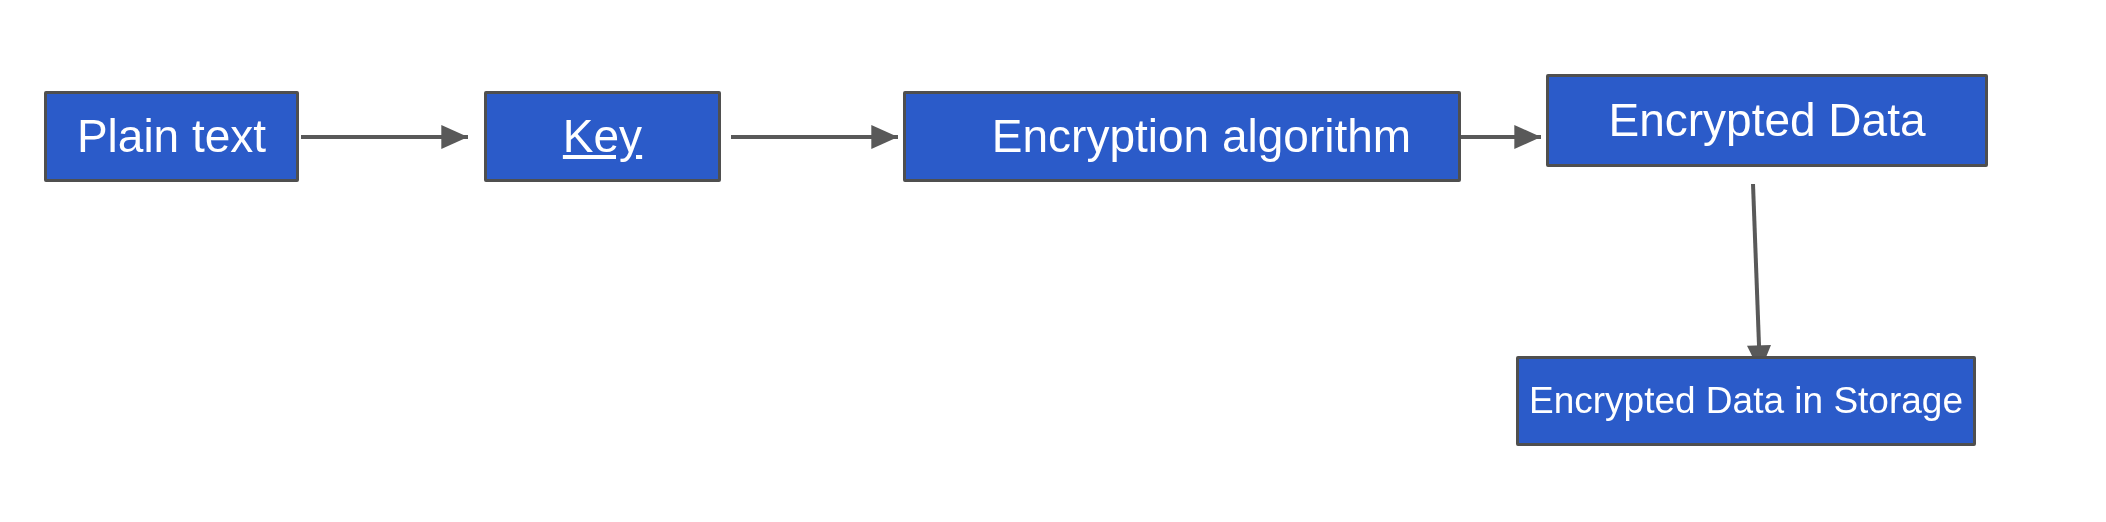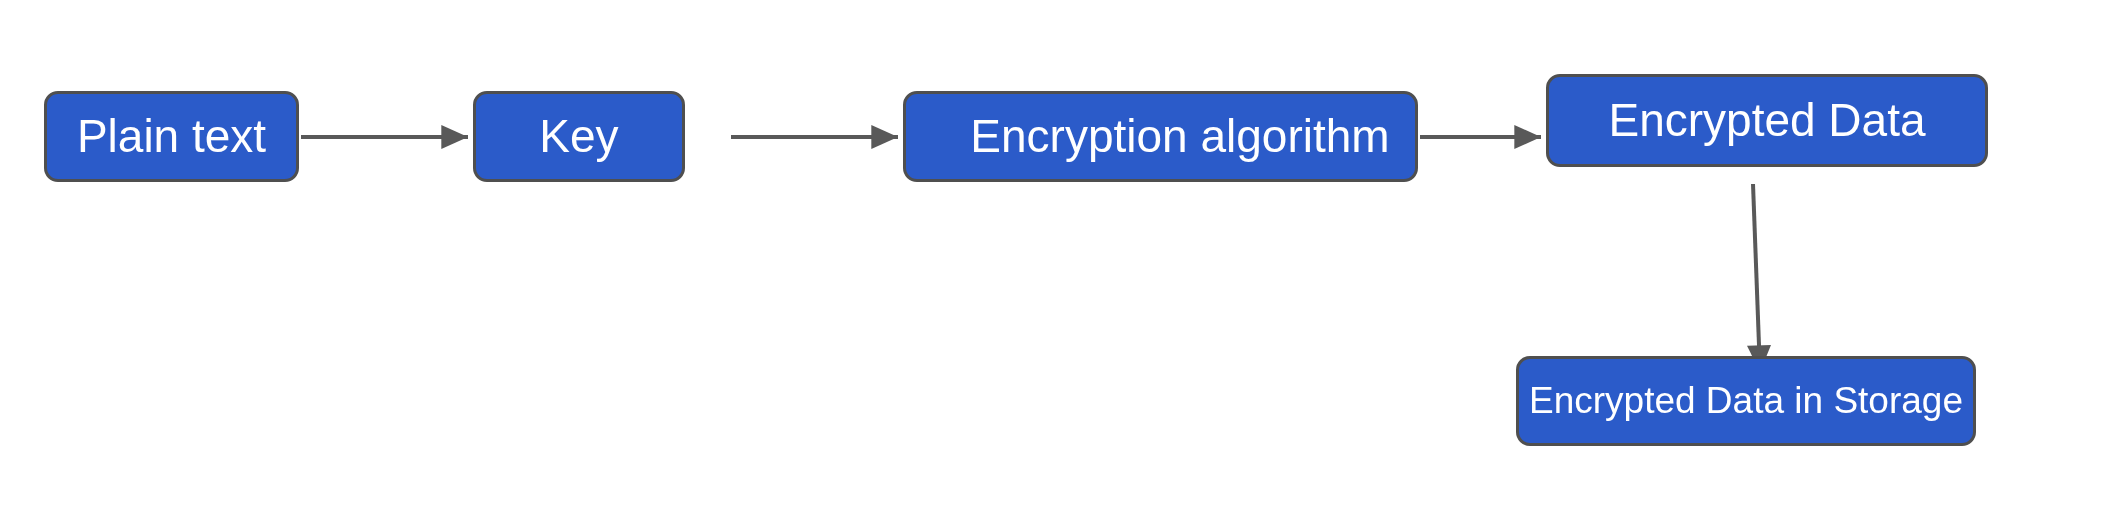--- a/index.html
+++ b/index.html
@@ -40,38 +40,38 @@
     fill: var(--arrow, #595959);
     stroke: none;
   }
   .node {
     position: absolute;
     display: flex;
     align-items: center;
     justify-content: center;
     background: var(--node-fill, #2b5bc9);
     border: 3px solid var(--node-border, #4f4f4f);
-    border-radius: 14px;
+    border-radius: 2px;
     color: var(--text, #ffffff);
     font-size: 46px;
     line-height: 1;
     text-align: center;
     white-space: nowrap;
     cursor: default;
   }
   .node-small {
     font-size: 37px;
   }
   .node .label {
     padding-bottom: 2px;
   }
   
   .node-plain-text            { left: 44px;   top: 91px;  width: 255px; height: 91px; }
-  .node-key                   { left: 473px;  top: 91px;  width: 212px; height: 91px; }
-  .node-encryption-algorithm  { left: 903px;  top: 91px;  width: 515px; height: 91px; padding-left: 39px; }
+  .node-key                   { left: 484px;  top: 91px;  width: 237px; height: 91px; text-decoration: underline; }
+  .node-encryption-algorithm  { left: 903px;  top: 91px;  width: 558px; height: 91px; padding-left: 39px; }
   .node-encrypted-data        { left: 1546px; top: 74px;  width: 442px; height: 93px; }
   .node-encrypted-data-in-storage { left: 1516px; top: 356px; width: 460px; height: 90px; }
 </style>
 </head>
 <body>
 
 <div class="canvas">
 
   <svg class="edges-layer" viewBox="0 0 2106 522" xmlns="http://www.w3.org/2000/svg">
     <defs>

